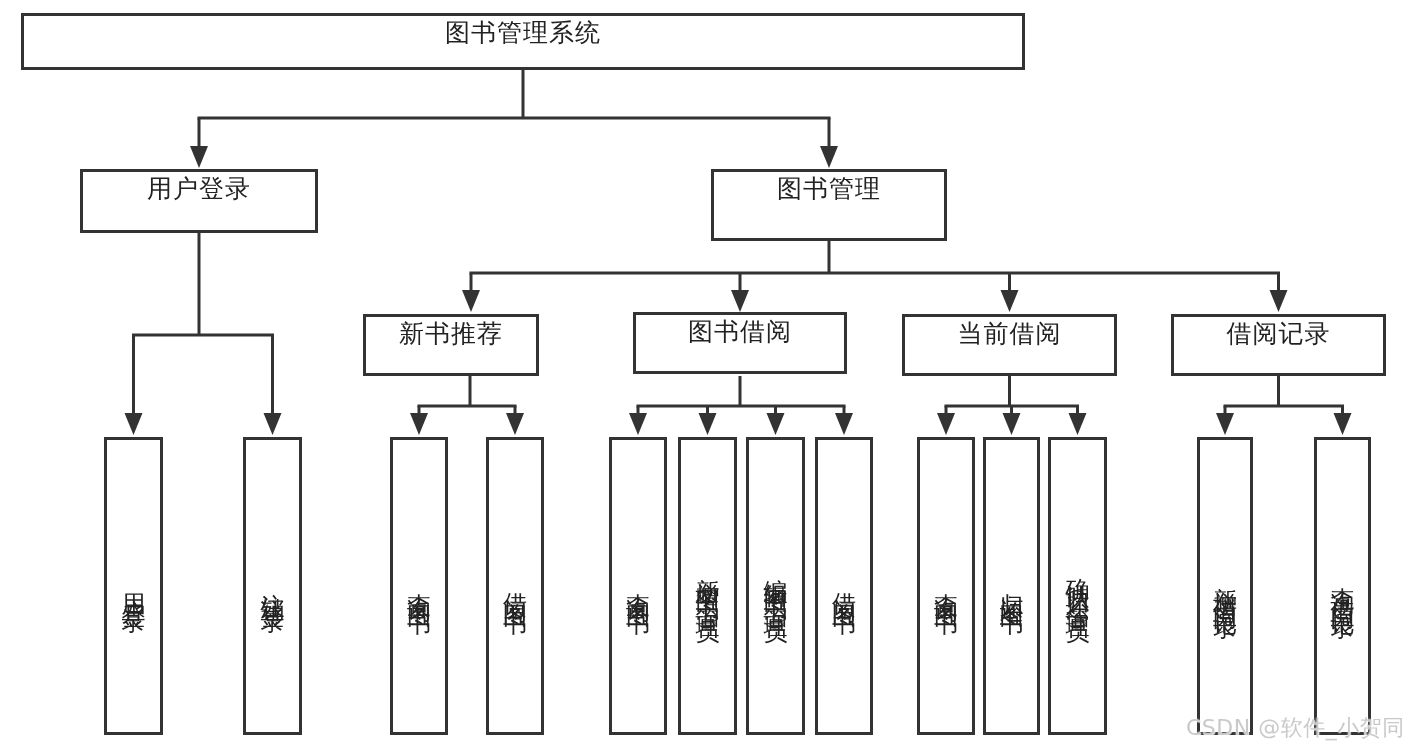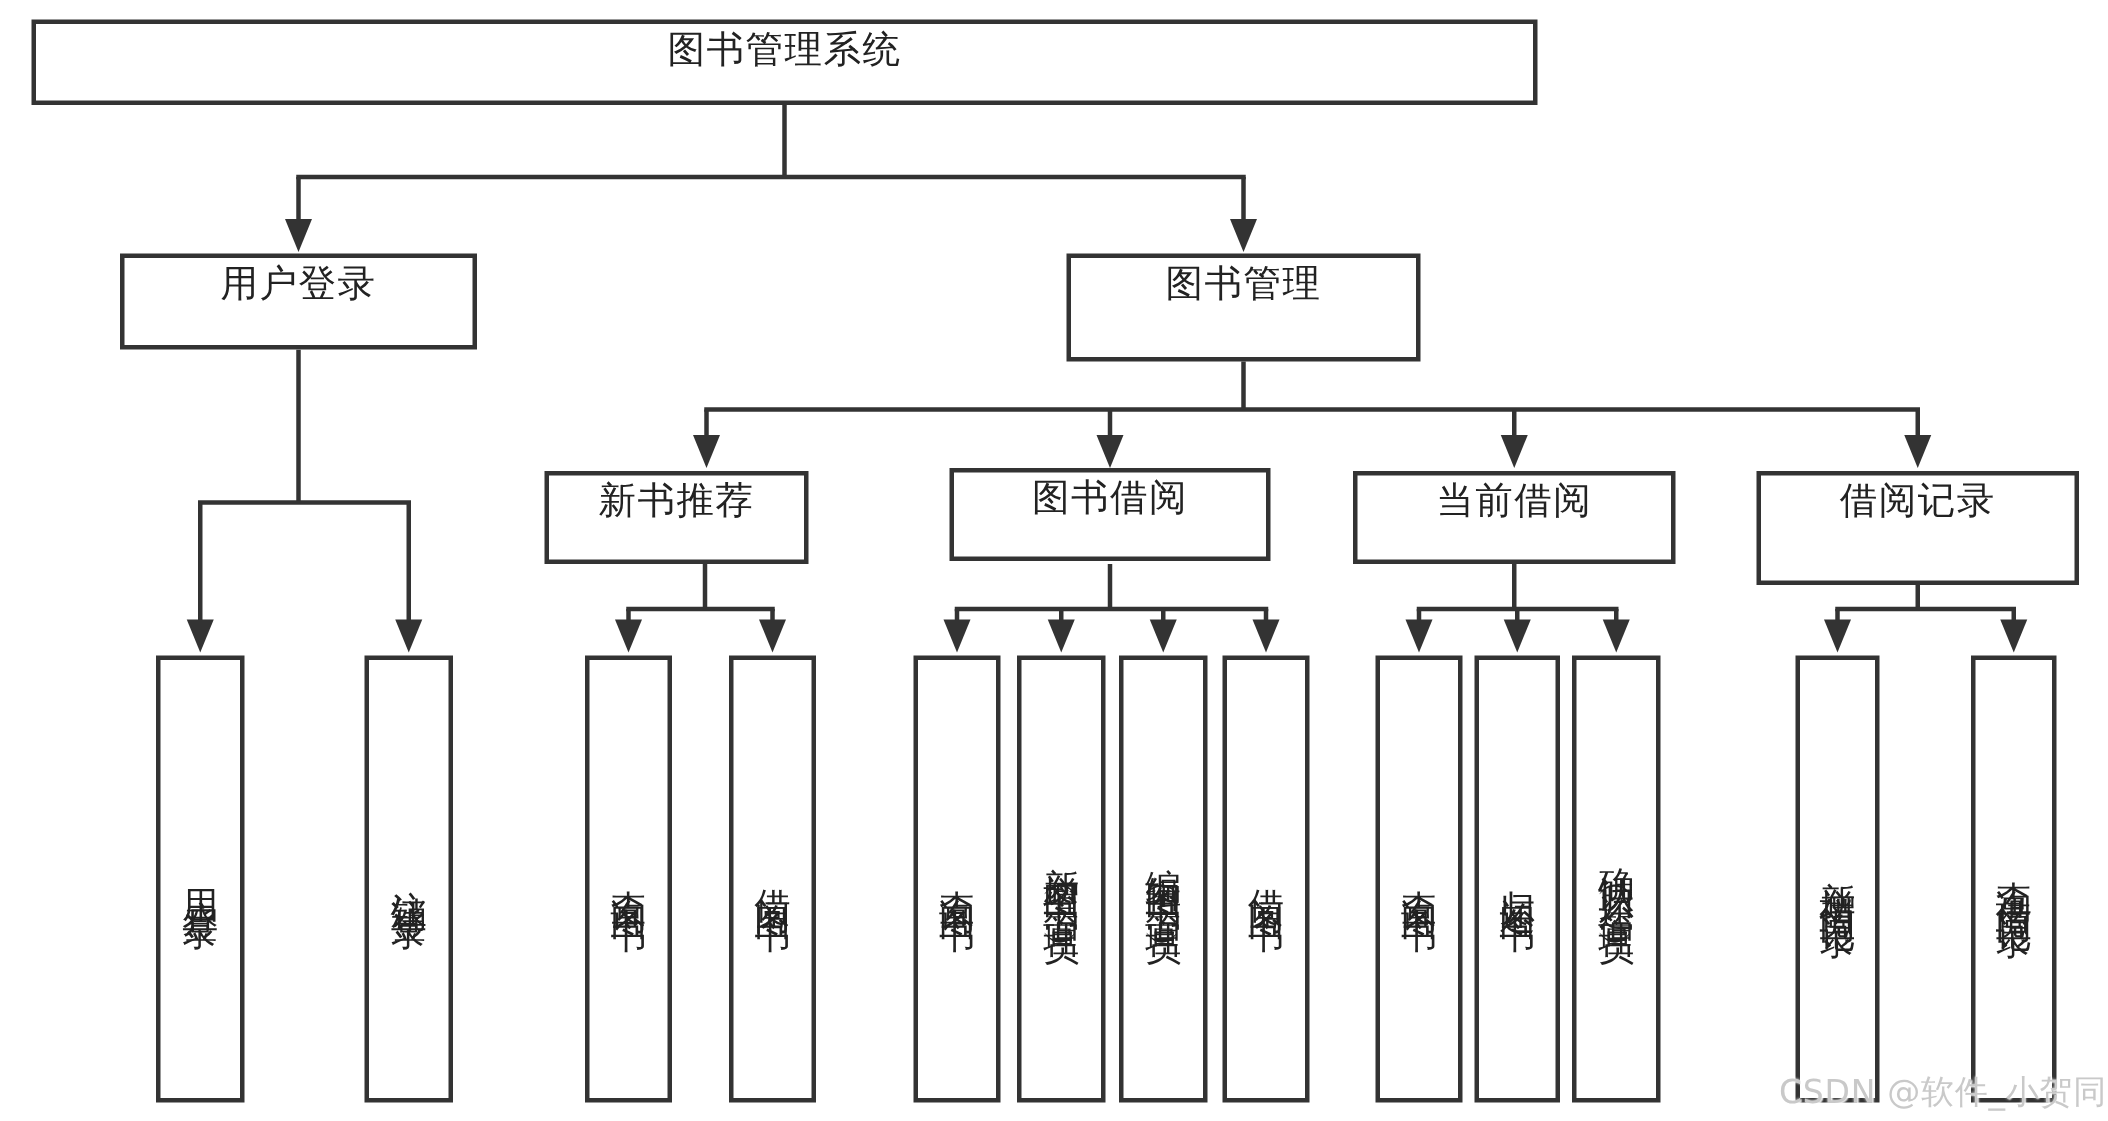--- a/index.html
+++ b/index.html
@@ -123,21 +123,21 @@
 
   <div class="hbox" style="left:363px; top:314px; width:176px; height:62px;">
     <span>新书推荐</span>
   </div>
   <div class="hbox" style="left:633px; top:312px; width:214px; height:62px;">
     <span>图书借阅</span>
   </div>
   <div class="hbox" style="left:902px; top:314px; width:215px; height:62px;">
     <span>当前借阅</span>
   </div>
-  <div class="hbox" style="left:1171px; top:314px; width:215px; height:76px;">
+  <div class="hbox" style="left:1171px; top:314px; width:215px; height:62px;">
     <span>借阅记录</span>
   </div>
 
   <div class="leaf" style="left:104px; width:59px;">
     <span>用户登录</span>
   </div>
   <div class="leaf" style="left:243px; width:59px;">
     <span>注销登录</span>
   </div>
 

